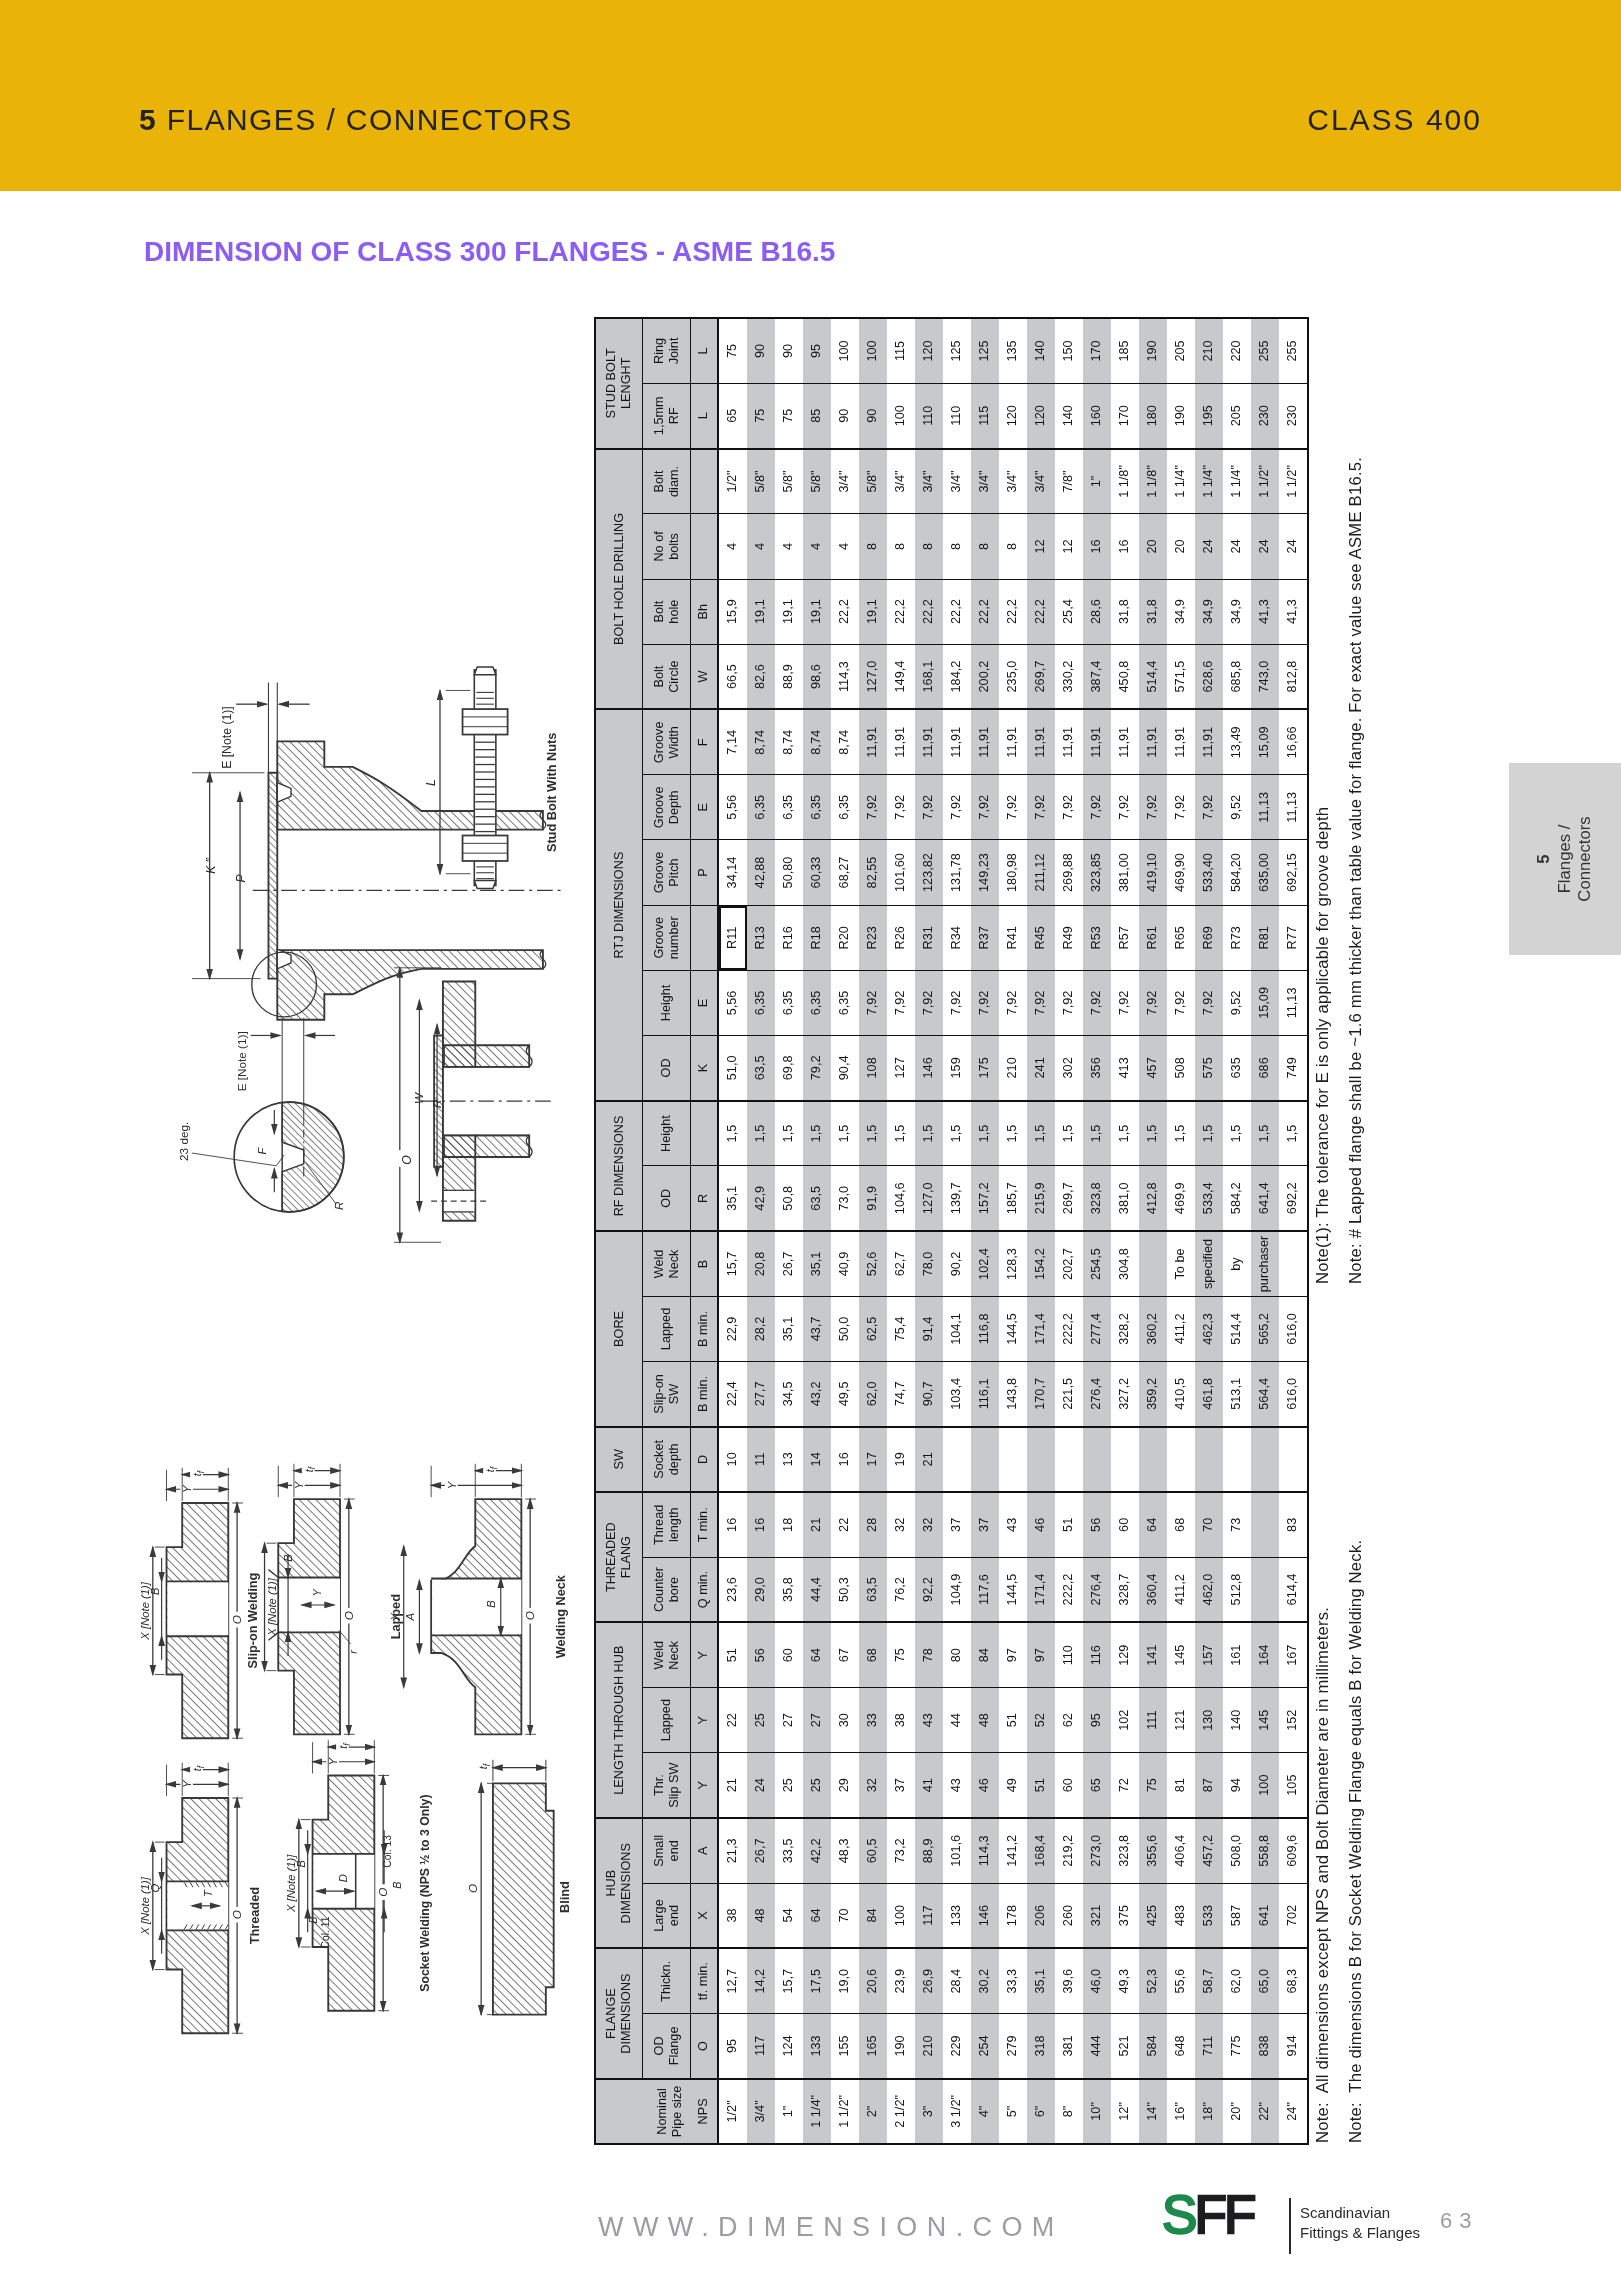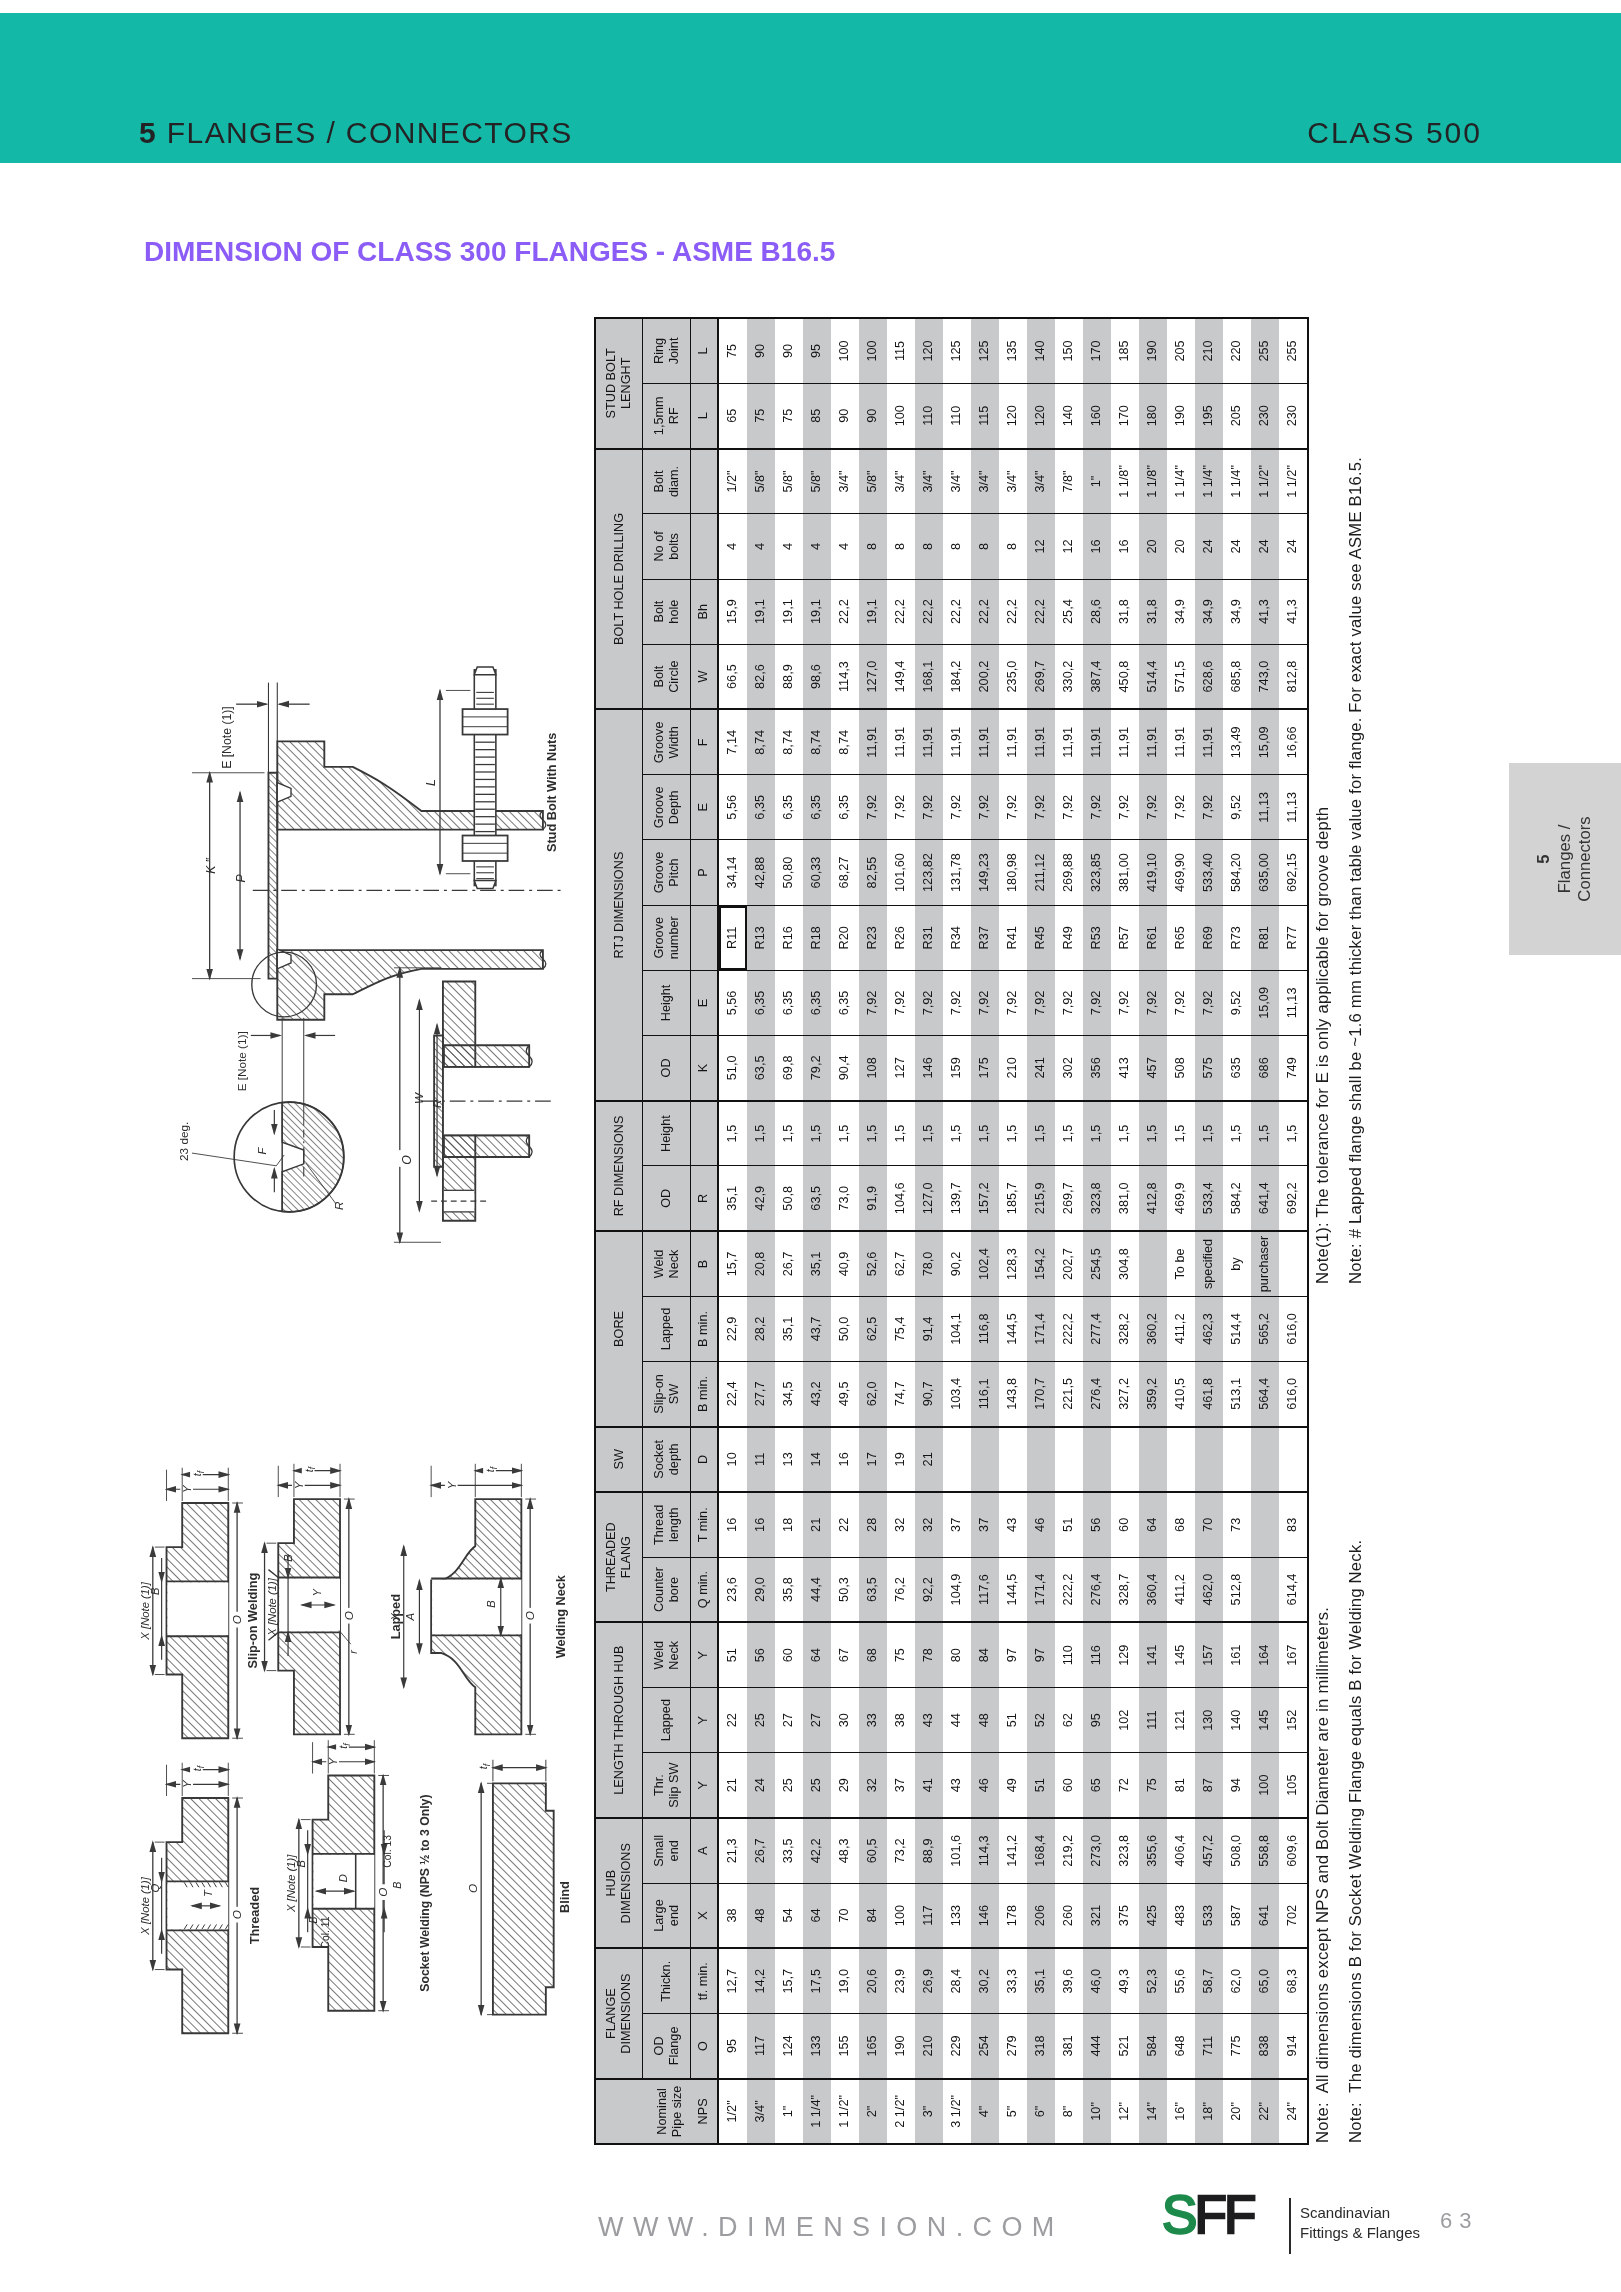--- a/index.html
+++ b/index.html
@@ -1,17 +1,17 @@
 <!DOCTYPE html>
 <html><head><meta charset="utf-8">
 <style>
 html,body{margin:0;padding:0;}
 body{width:1621px;height:2293px;position:relative;background:#fff;
      font-family:"Liberation Sans", sans-serif;overflow:hidden;}
-#bar{position:absolute;left:0;top:13px;width:1621px;height:150px;background:#14b8a6;}
+#bar{position:absolute;left:0;top:0;width:1621px;height:191px;background:#eab308;}
 #bar .l{position:absolute;left:139px;top:103px;font-size:30px;letter-spacing:1.4px;color:#232325;white-space:nowrap;}
 #bar .r{position:absolute;right:139px;top:103px;font-size:30px;letter-spacing:2px;color:#232325;white-space:nowrap;}
 #title{position:absolute;left:144px;top:236px;font-size:28px;font-weight:bold;letter-spacing:0px;color:#8b5cf6;white-space:nowrap;}
 #rot{position:absolute;left:137px;top:317px;width:1828px;height:1255px;
      transform-origin:0 0;transform:rotate(-90deg) translate(-1828px,0);}
 #tblwrap{position:absolute;left:0;top:457px;}
 table{border-collapse:collapse;table-layout:fixed;width:1828px;}
 col{width:65px;}
 td,th{padding:0;margin:0;text-align:center;vertical-align:middle;
   font-size:12.7px;font-weight:normal;color:#141414;line-height:15px;
@@ -38,21 +38,21 @@
 #sff{position:absolute;left:1162px;top:2184px;font-size:53px;font-weight:normal;letter-spacing:-2.9px;white-space:nowrap;color:#1d1d1f;-webkit-text-stroke:2.4px;}
 #sff .s{color:#1d8a4b;}
 #sffdiv{position:absolute;left:1289px;top:2198px;width:2px;height:56px;background:#2a2a2a;}
 #sfftxt{position:absolute;left:1300px;top:2203px;font-size:15px;line-height:20px;color:#2a2a2c;white-space:nowrap;}
 #pageno{position:absolute;left:1440px;top:2208px;font-size:22px;letter-spacing:6.9px;color:#9b9da0;}
 svg text{font-family:"Liberation Sans", sans-serif;}
 </style></head><body>
 
 <div id="bar">
  <div class="l"><b>5</b>&nbsp;FLANGES / CONNECTORS</div>
- <div class="r">CLASS 500</div>
+ <div class="r">CLASS 400</div>
 </div>
 
 <div id="title">DIMENSION OF CLASS 300 FLANGES - ASME B16.5</div>
 
 <div id="rot">
 
 <svg width="1828" height="457" viewBox="0 0 1865 466" style="position:absolute;left:0;top:0;" xmlns="http://www.w3.org/2000/svg">
 <defs>
 <pattern id="h" width="6" height="6" patternTransform="rotate(45)" patternUnits="userSpaceOnUse">
 <line x1="0" y1="0" x2="0" y2="6" stroke="#474747" stroke-width="1.5"></line>

